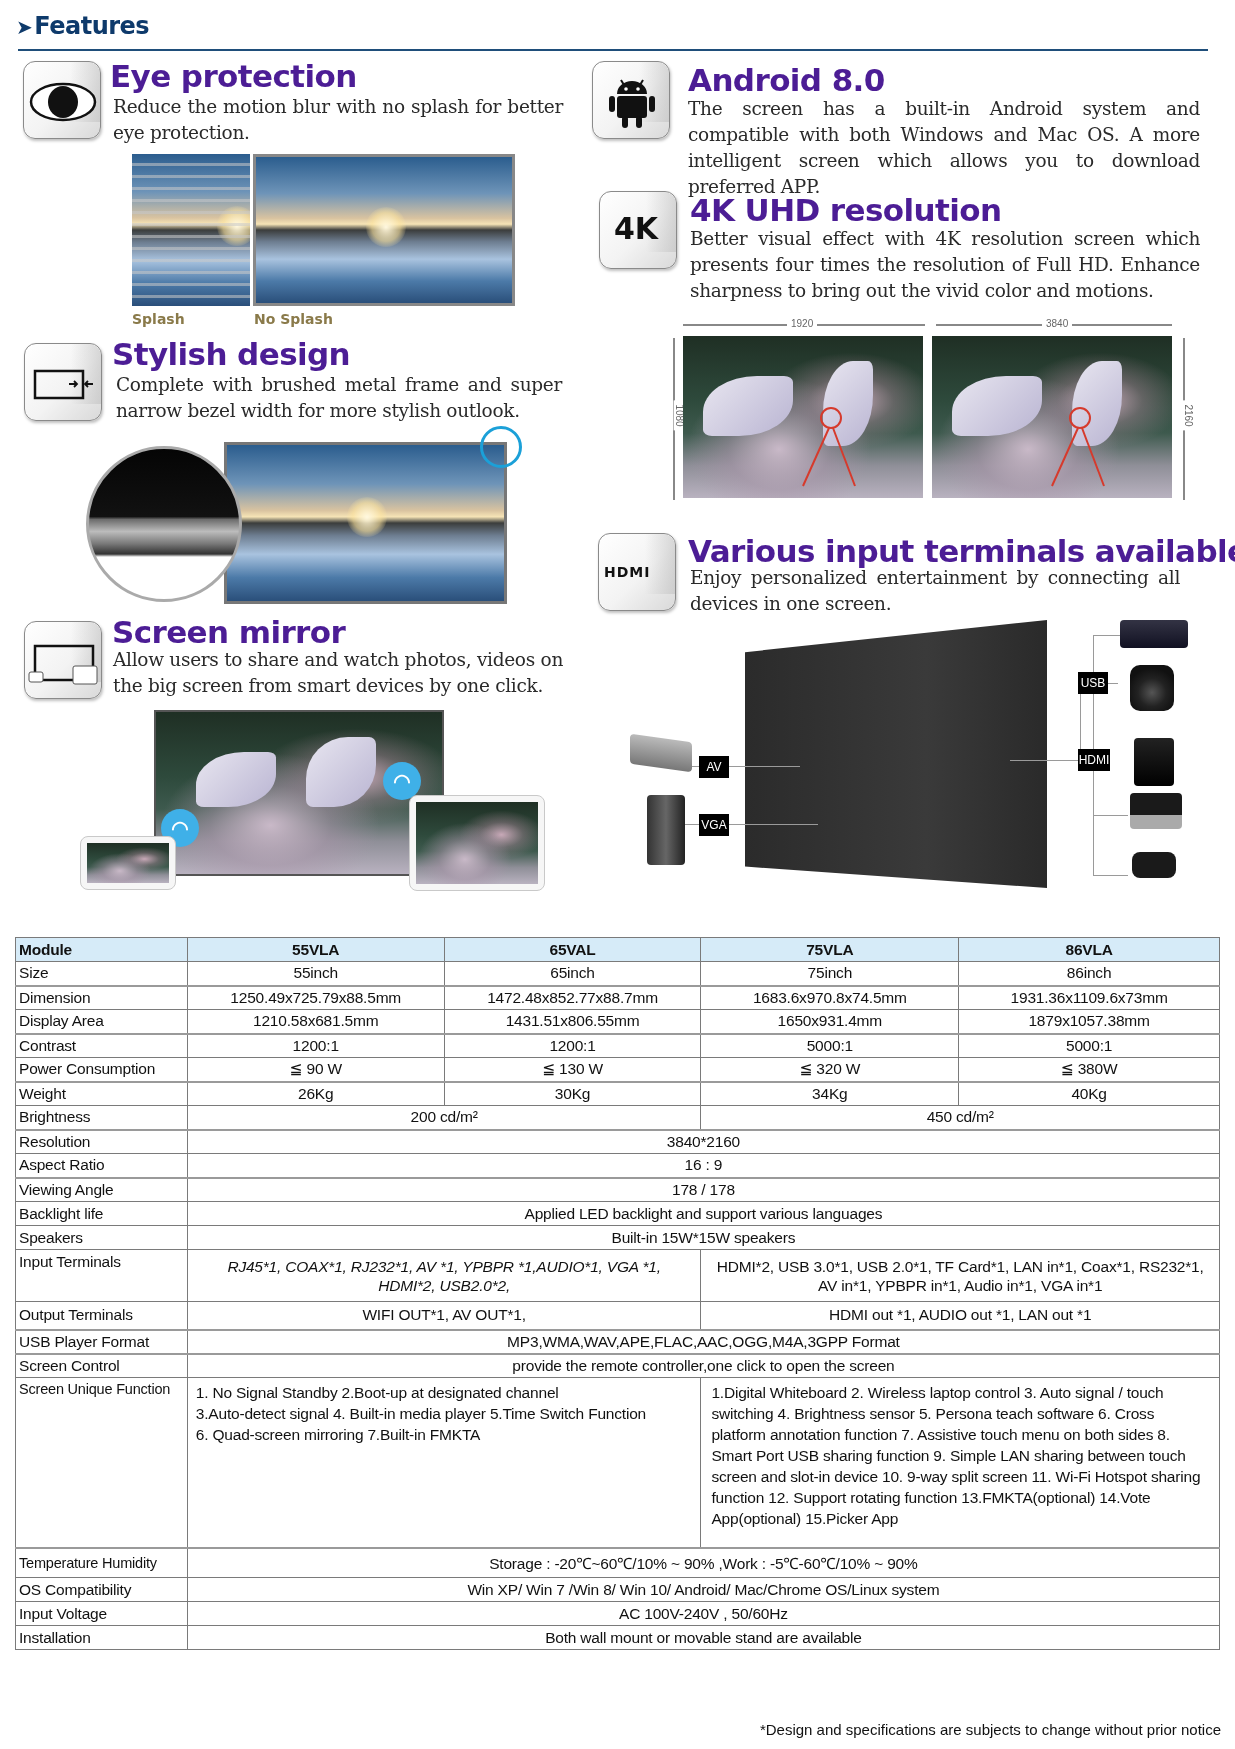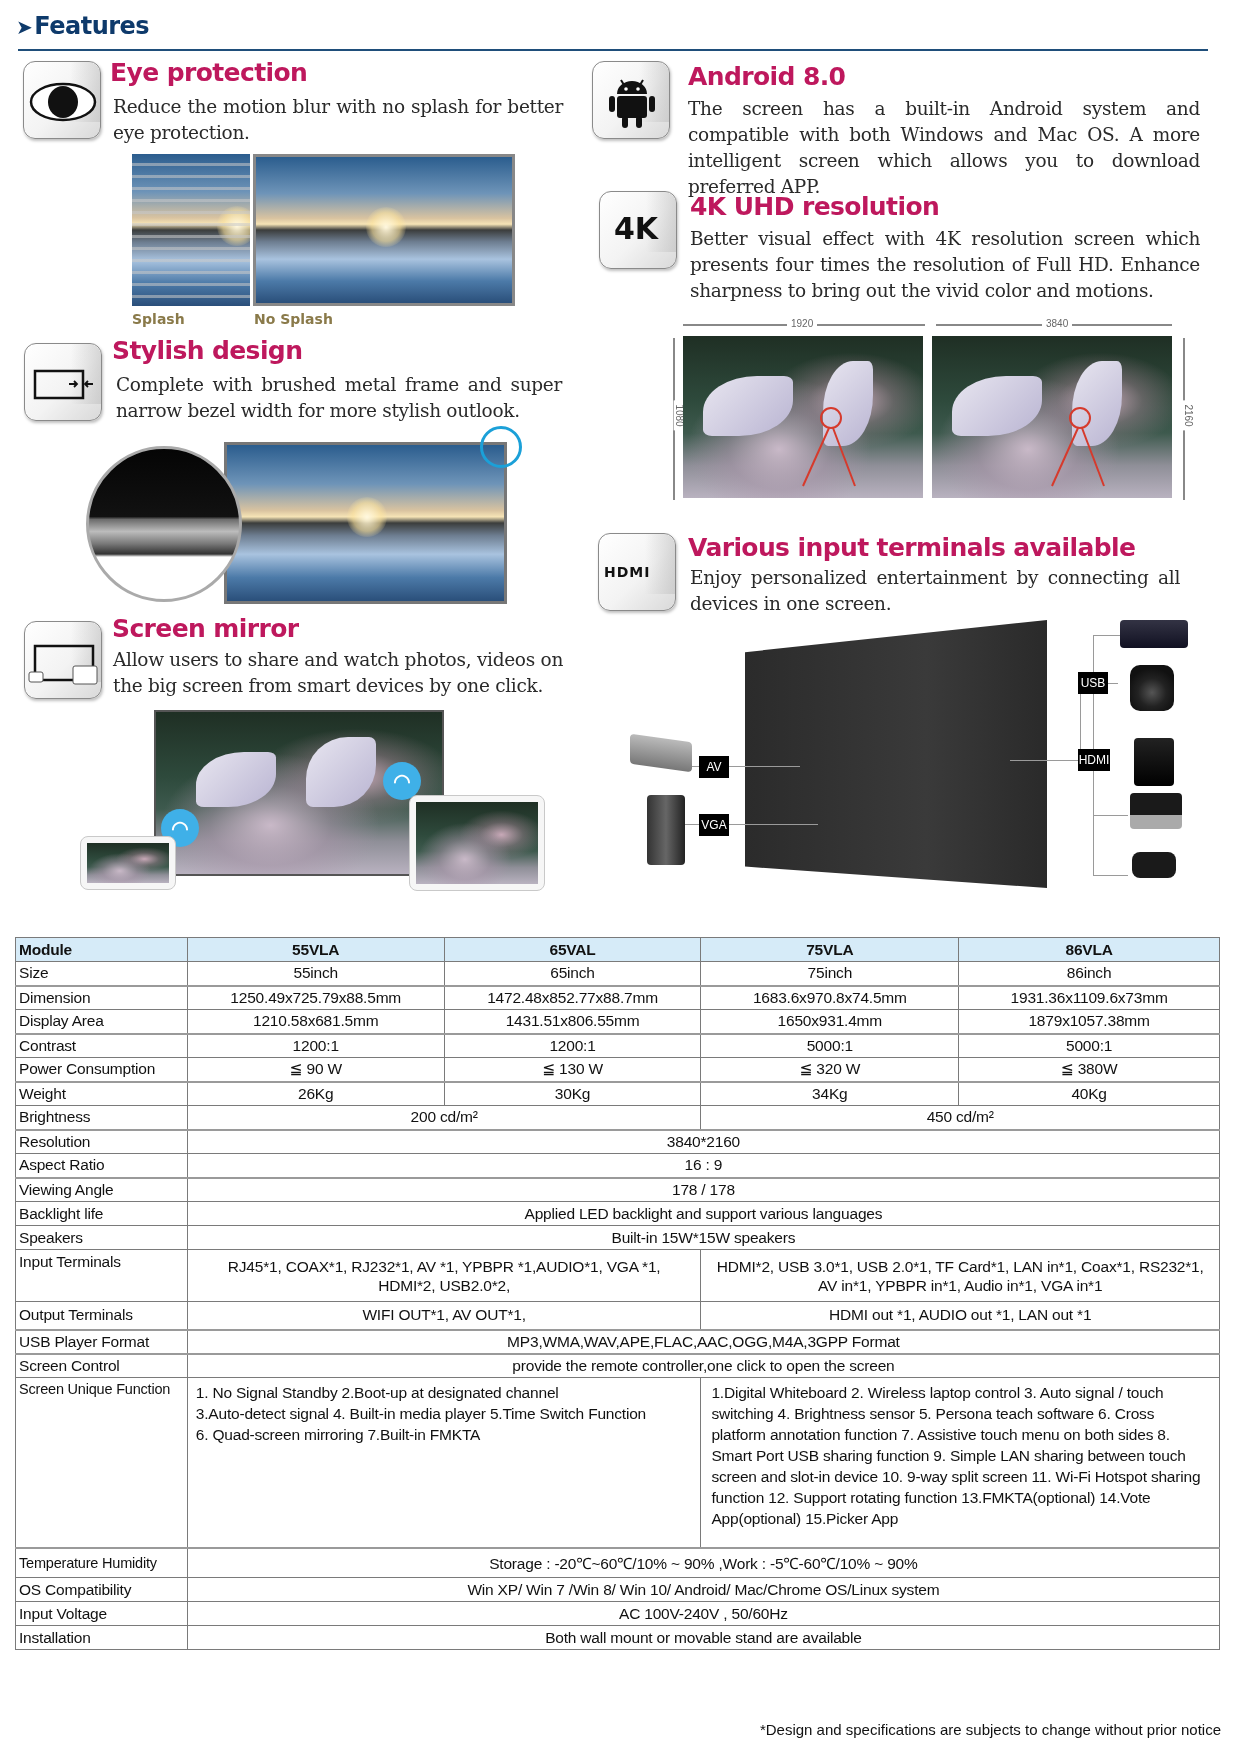--- a/index.html
+++ b/index.html
@@ -5,21 +5,21 @@
   * { box-sizing: border-box; margin: 0; padding: 0; }
   html, body { width: 1235px; height: 1749px; background: #ffffff; overflow: hidden; }
   body { position: relative; font-family: "Liberation Sans", sans-serif; color: #222; }
 
   .section-title { position: absolute; left: 16px; font-family: "DejaVu Sans", sans-serif; font-weight: bold; color: #0e3a6b; font-size: 24px; letter-spacing: -0.5px; }
   .section-title .arrow { font-size: 20px; margin-right: 2px; }
   .rule { position: absolute; left: 18px; width: 1190px; height: 2px; background: #1f4e7a; }
   .feat-icon { position: absolute; width: 78px; height: 78px; border: 1px solid #8a8a8a; border-radius: 12px;
     background: linear-gradient(135deg, #ffffff 0%, #f3f3f3 55%, #d9d9d9 100%); box-shadow: 1px 2px 3px rgba(0,0,0,0.25); overflow: hidden; }
   .feat-icon::after { content: ""; position: absolute; right: 0; top: 0; width: 30px; height: 60px; background: linear-gradient(90deg, rgba(255,255,255,0), rgba(190,190,190,0.55)); border-top-right-radius: 12px; }
-  .feat-title { position: absolute; font-family: "DejaVu Sans", sans-serif; font-weight: bold; color: #be185d; font-size: 25px; letter-spacing: -0.6px; white-space: nowrap; }
+  .feat-title { position: absolute; font-family: "DejaVu Sans", sans-serif; font-weight: bold; color: #4c1d95; font-size: 31px; letter-spacing: -0.6px; white-space: nowrap; }
   .feat-desc { position: absolute; font-family: "DejaVu Serif", serif; font-size: 18.5px; line-height: 26px; color: #2a2a2a; text-align: justify; letter-spacing: -0.3px; }
 
   .img { position: absolute; overflow: hidden; }
   .sky { background: linear-gradient(180deg, #2b5d8e 0%, #6e94b8 25%, #d9c3a0 42%, #f6e4b6 46%, #3b3d3c 50%, #6d7d90 58%, #a9c3df 70%, #4c7aa8 85%, #2a4f7a 100%); }
   .sun { position: absolute; width: 40px; height: 40px; border-radius: 50%; background: radial-gradient(circle, #fff8df 0%, rgba(255,230,160,0.6) 50%, rgba(255,230,160,0) 75%); }
   .splash-lines { background-image: repeating-linear-gradient(180deg, rgba(255,255,255,0) 0 9px, rgba(200,200,200,0.55) 9px 12px); position: absolute; inset: 0; }
   .caption { position: absolute; font-family: "DejaVu Sans", sans-serif; font-weight: bold; font-size: 14px; color: #8a7a4a; }
 
   .water { background: radial-gradient(ellipse at 40% 70%, #c9b9c8 0%, rgba(170,150,170,0.5) 25%, rgba(0,0,0,0) 45%),
       radial-gradient(ellipse at 70% 40%, #c8a9b8 0%, rgba(180,140,160,0.4) 18%, rgba(0,0,0,0) 35%),
@@ -282,21 +282,21 @@
   <tr>
     <td class="lbl">Backlight life</td>
     <td colspan="4">Applied LED backlight and support various languages</td>
   </tr>
   <tr>
     <td class="lbl">Speakers</td>
     <td colspan="4">Built-in 15W*15W speakers</td>
   </tr>
   <tr style="height:52px;">
     <td class="lbl top">Input Terminals</td>
-    <td colspan="2" style="padding:4px 14px; line-height:19px;">RJ45*1, COAX*1, RJ232*1, AV *1, YPBPR *1,AUDIO*1, VGA *1, HDMI*2, USB2.0*2,</td>
+    <td colspan="2" style="padding:4px 14px; line-height:19px;font-style:italic;">RJ45*1, COAX*1, RJ232*1, AV *1, YPBPR *1,AUDIO*1, VGA *1, HDMI*2, USB2.0*2,</td>
     <td colspan="2" style="padding:4px 8px; line-height:19px;">HDMI*2, USB 3.0*1, USB 2.0*1, TF Card*1, LAN in*1, Coax*1, RS232*1, AV in*1, YPBPR in*1, Audio in*1, VGA in*1</td>
   </tr>
   <tr class="thick" style="height:28px;margin-top:40px;">
     <td class="lbl">Output Terminals</td>
     <td colspan="2">WIFI OUT*1, AV OUT*1,</td>
     <td colspan="2">HDMI out *1,  AUDIO out *1,  LAN out *1</td>
   </tr>
   <tr class="thick">
     <td class="lbl">USB Player Format</td>
     <td colspan="4">MP3,WMA,WAV,APE,FLAC,AAC,OGG,M4A,3GPP Format</td>

